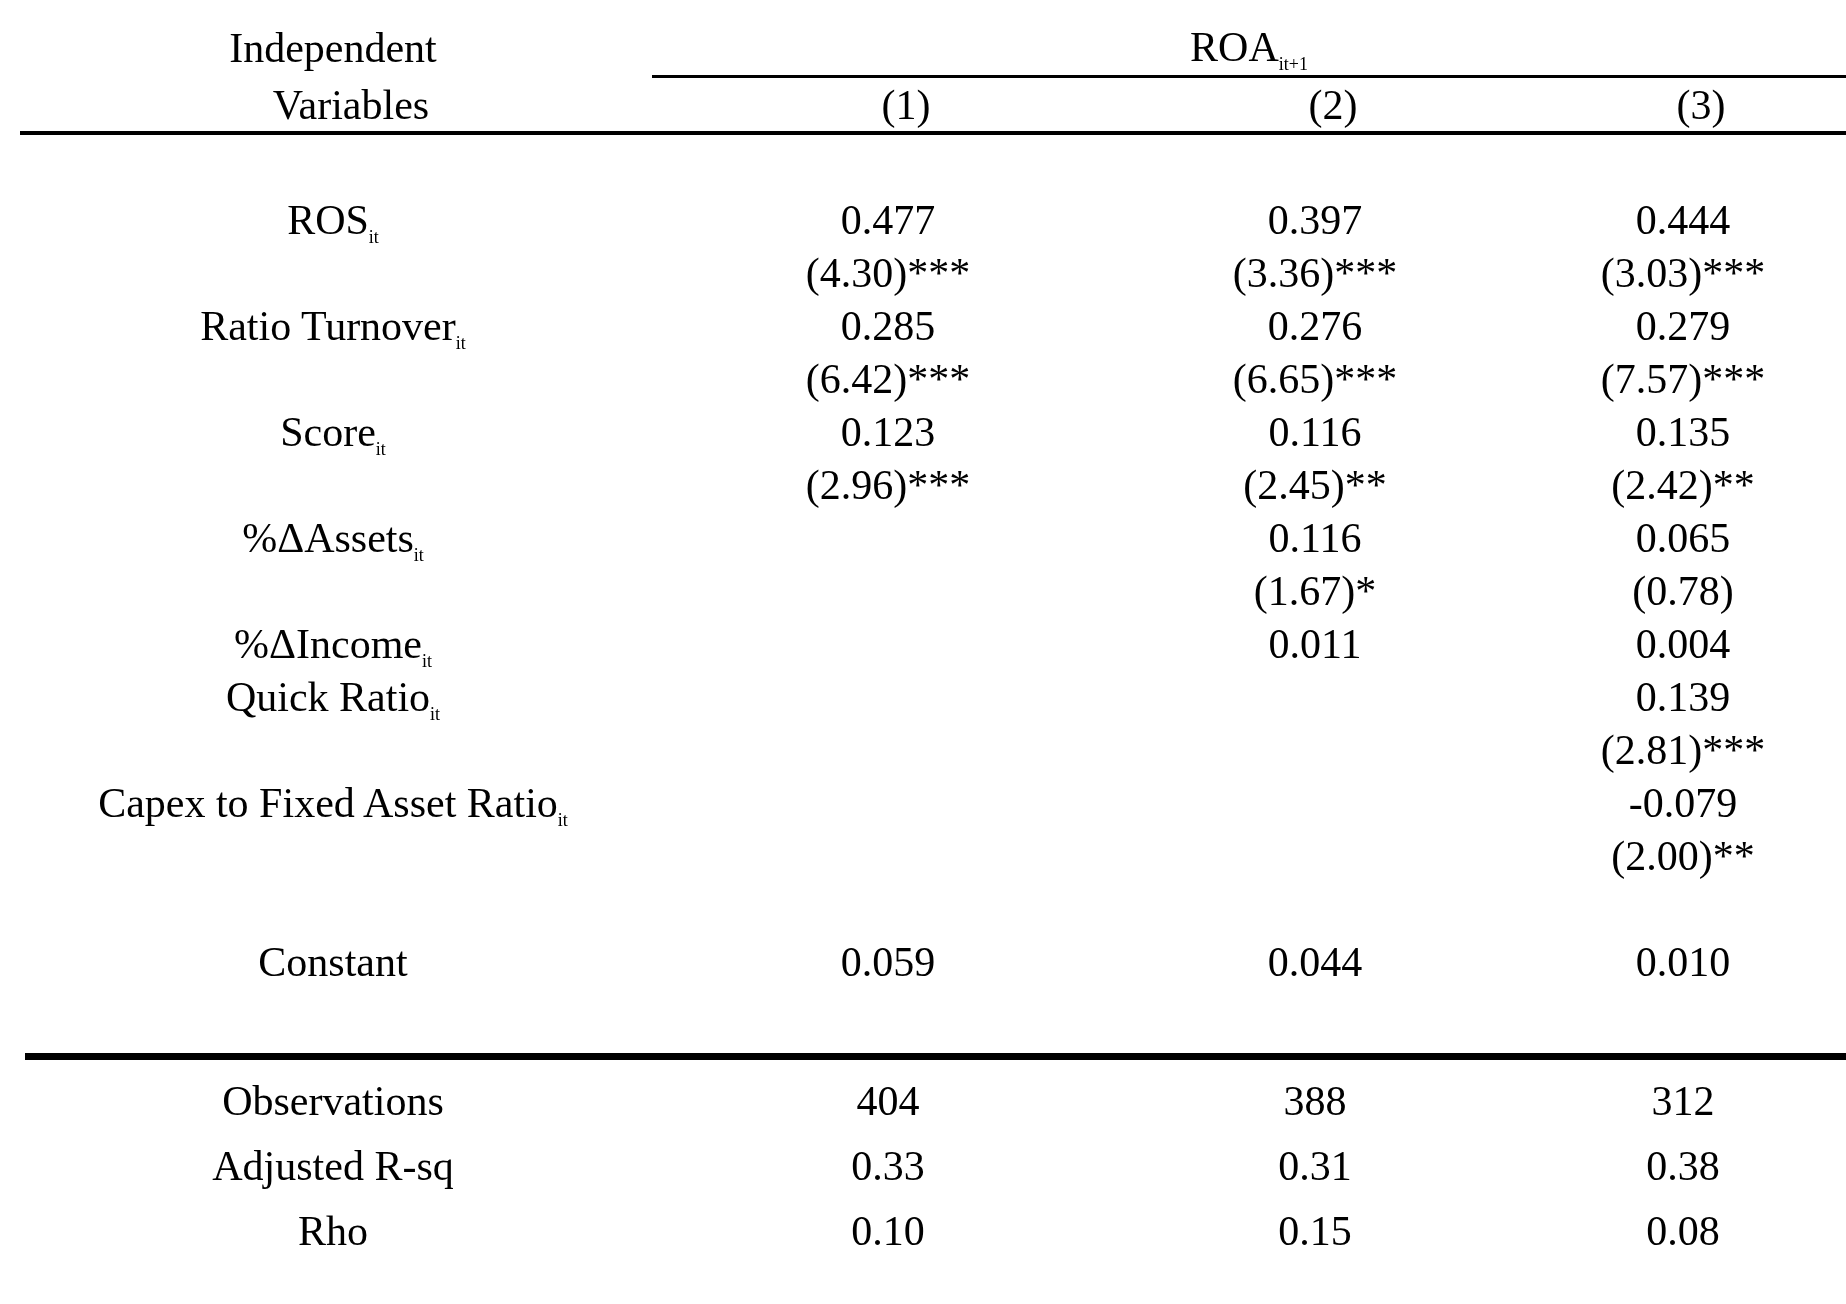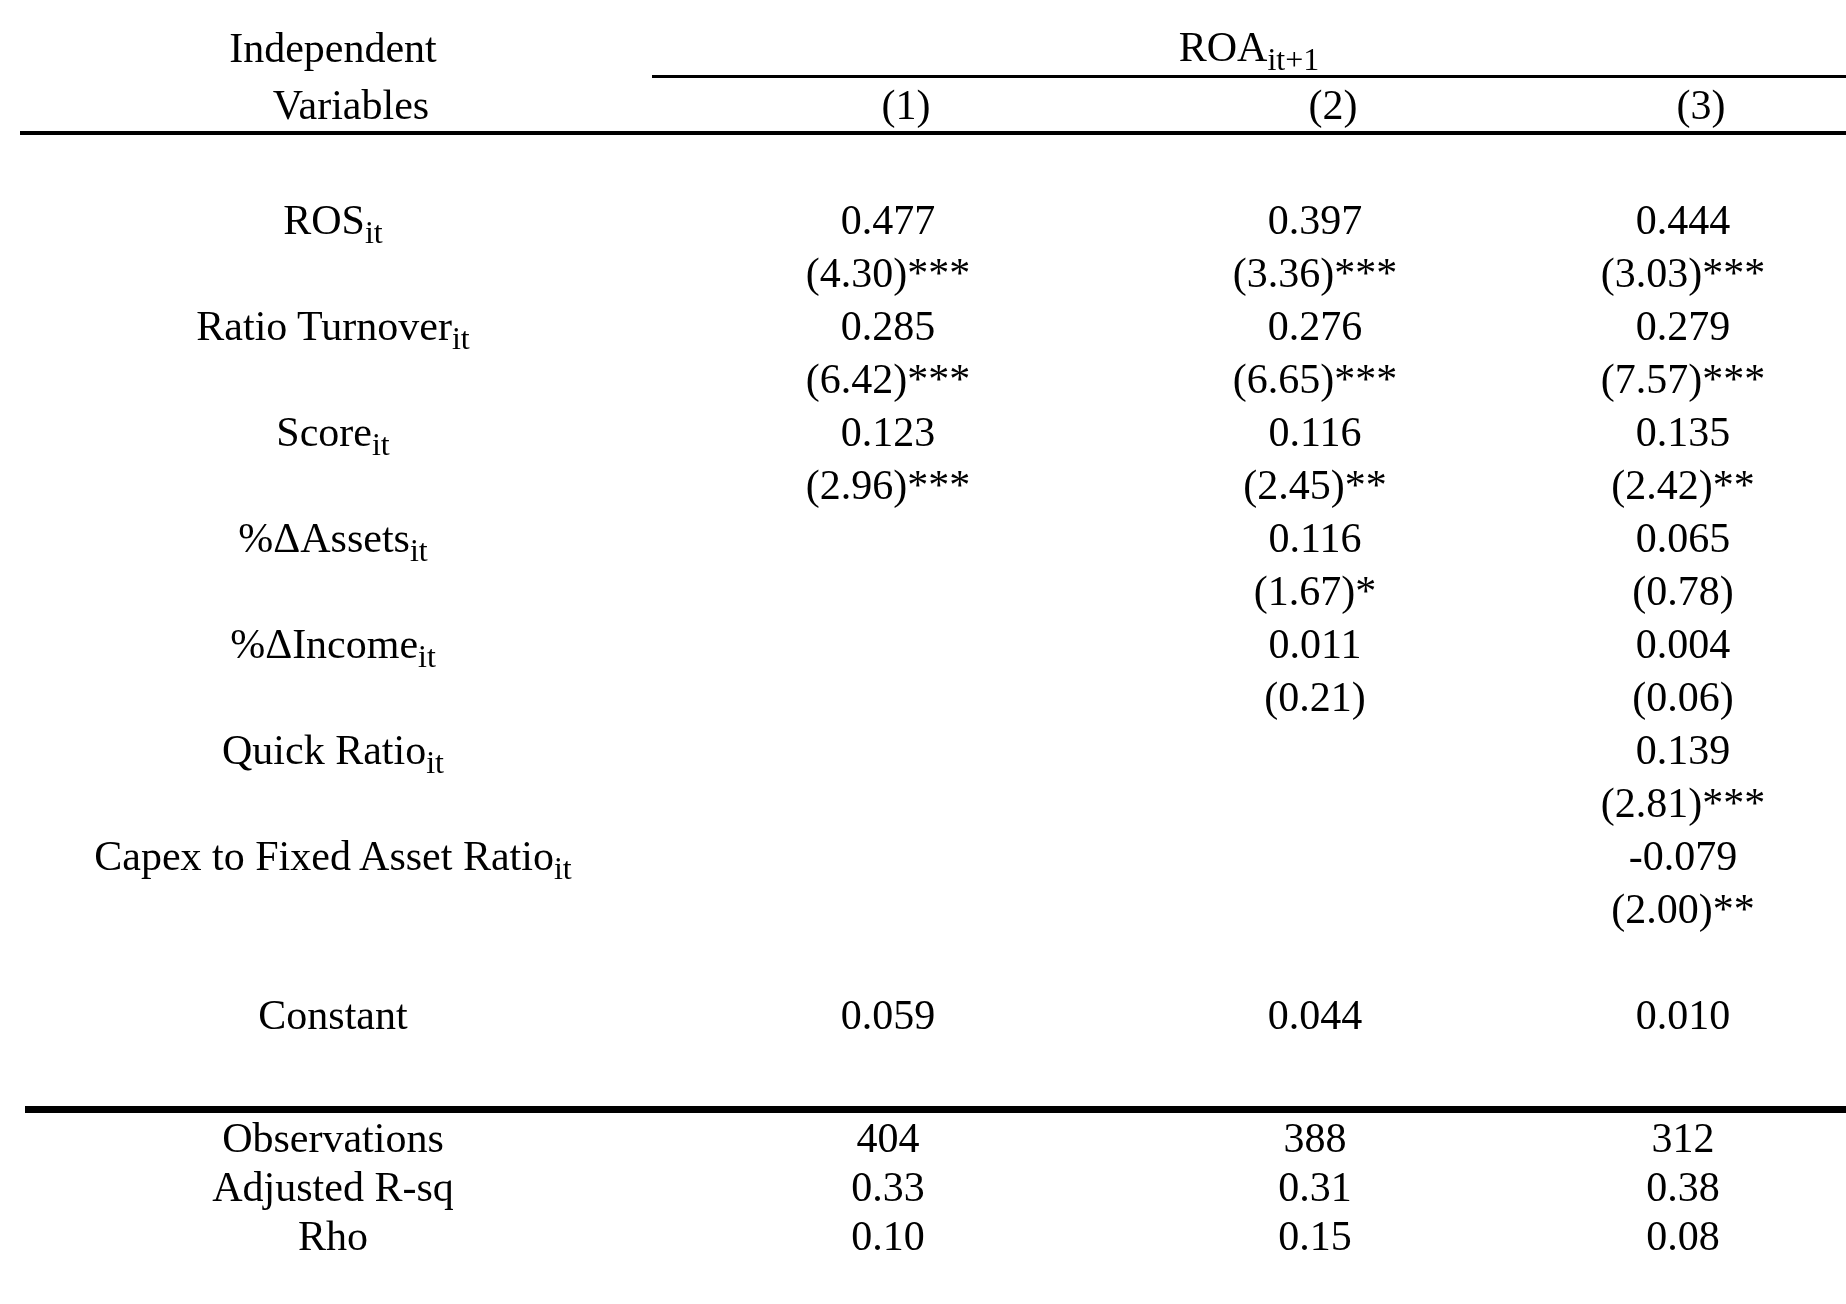--- a/index.html
+++ b/index.html
@@ -28,24 +28,24 @@
   .rule-mid { height: 4px; background: #000; margin-left: 20px; }
 
   
   .tbody { padding-top: 58px; }
   .line { height: 53px; align-items: center; }
   .c { text-align: center; white-space: nowrap; }
   .spacer53 { height: 53px; }
 
   
   .rule-thick { height: 7px; background: #000; margin-left: 25px; margin-top: 65px; }
-  .stats .line { height: 49px; }
+  .stats .line { height: 49px; margin-top: 16px; }
 
   sub {
-    font-size: 32px;
+    font-size: 18px;
     line-height: 0;
     vertical-align: -9px;
   }
 </style>
 </head>
 <body>
 
 <div class="page">
 
   <div>
@@ -119,26 +119,20 @@
       <div class="c">(1.67)*</div>
       <div class="c">(0.78)</div>
     </div>
 
     <div class="line grid">
       <div class="c"><span>%ΔIncome</span><sub>it</sub></div>
       <div class="c"></div>
       <div class="c">0.011</div>
       <div class="c">0.004</div>
     </div>
-    <div class="line grid">
-      <div class="c"></div>
-      <div class="c"></div>
-      <div class="c">(0.21)</div>
-      <div class="c">(0.06)</div>
-    </div>
 
     <div class="line grid">
       <div class="c"><span>Quick Ratio</span><sub>it</sub></div>
       <div class="c"></div>
       <div class="c"></div>
       <div class="c">0.139</div>
     </div>
     <div class="line grid">
       <div class="c"></div>
       <div class="c"></div>

